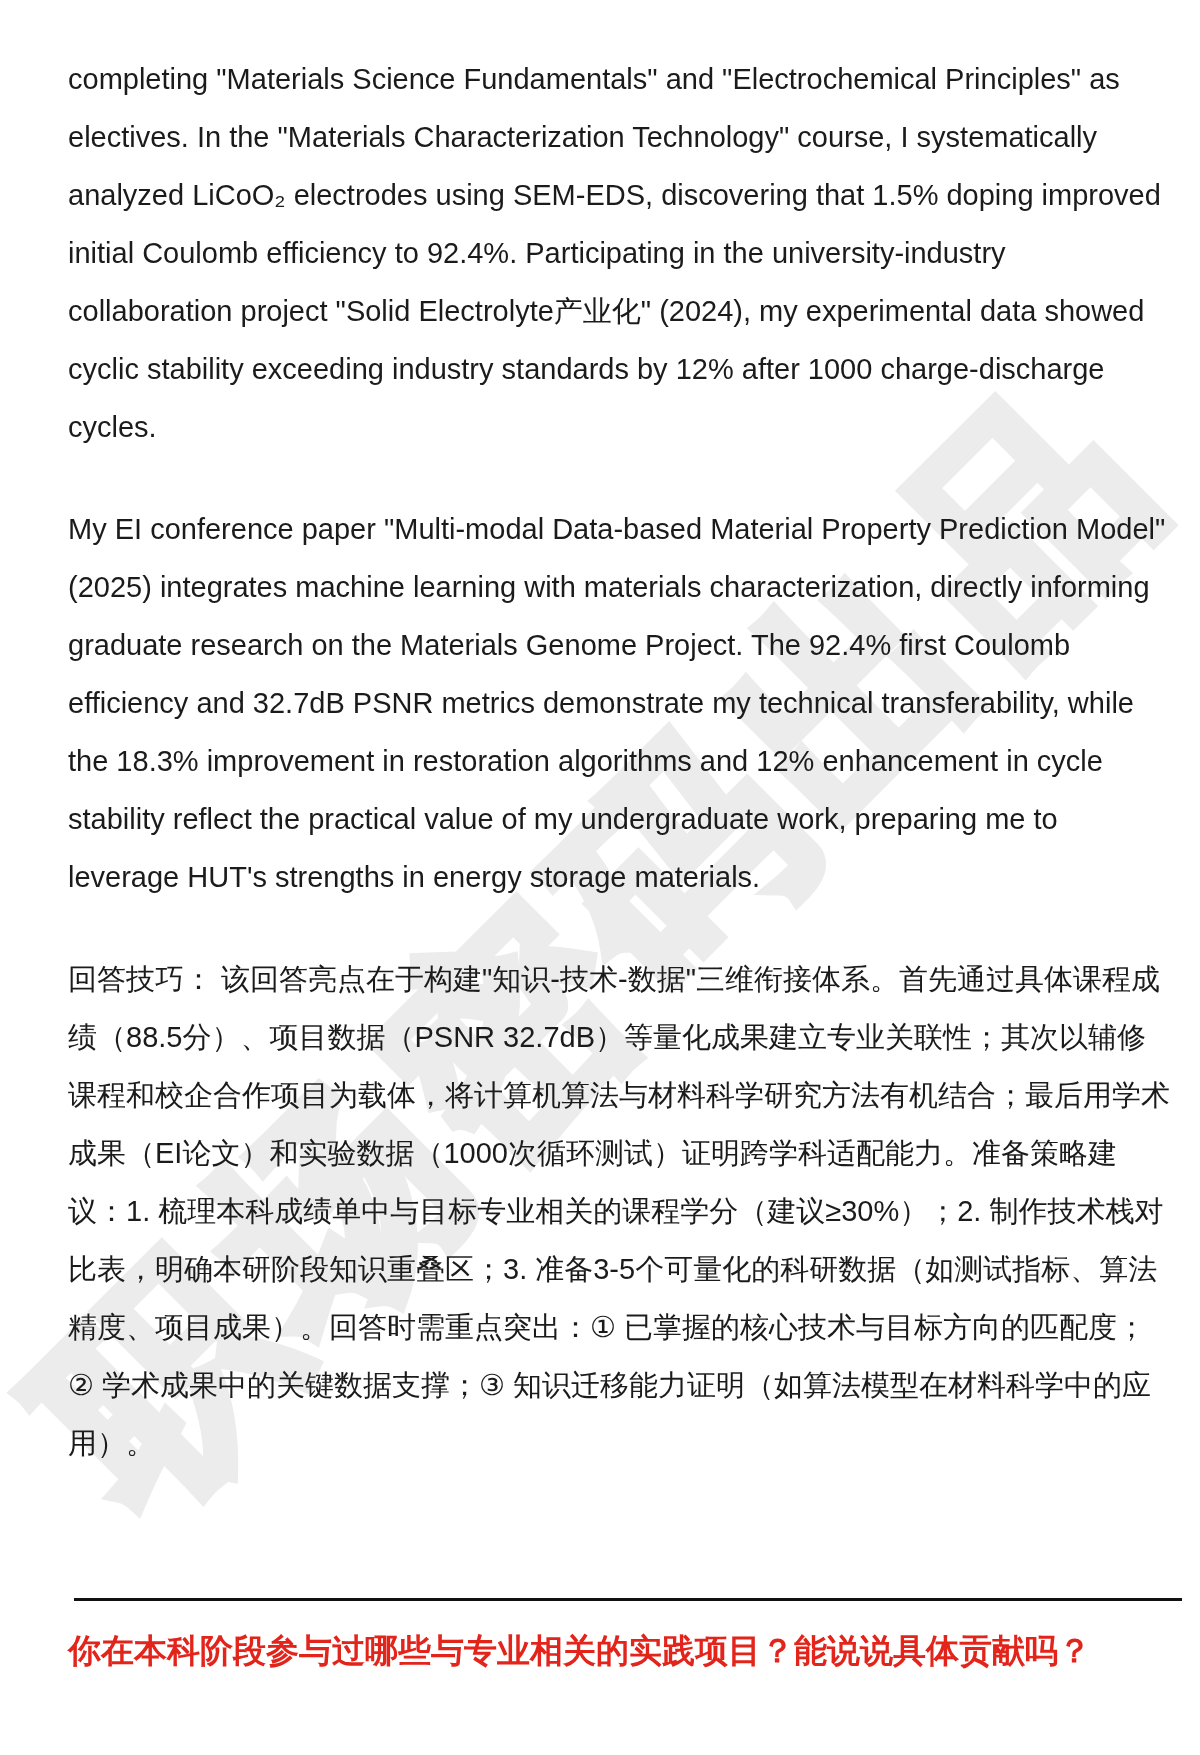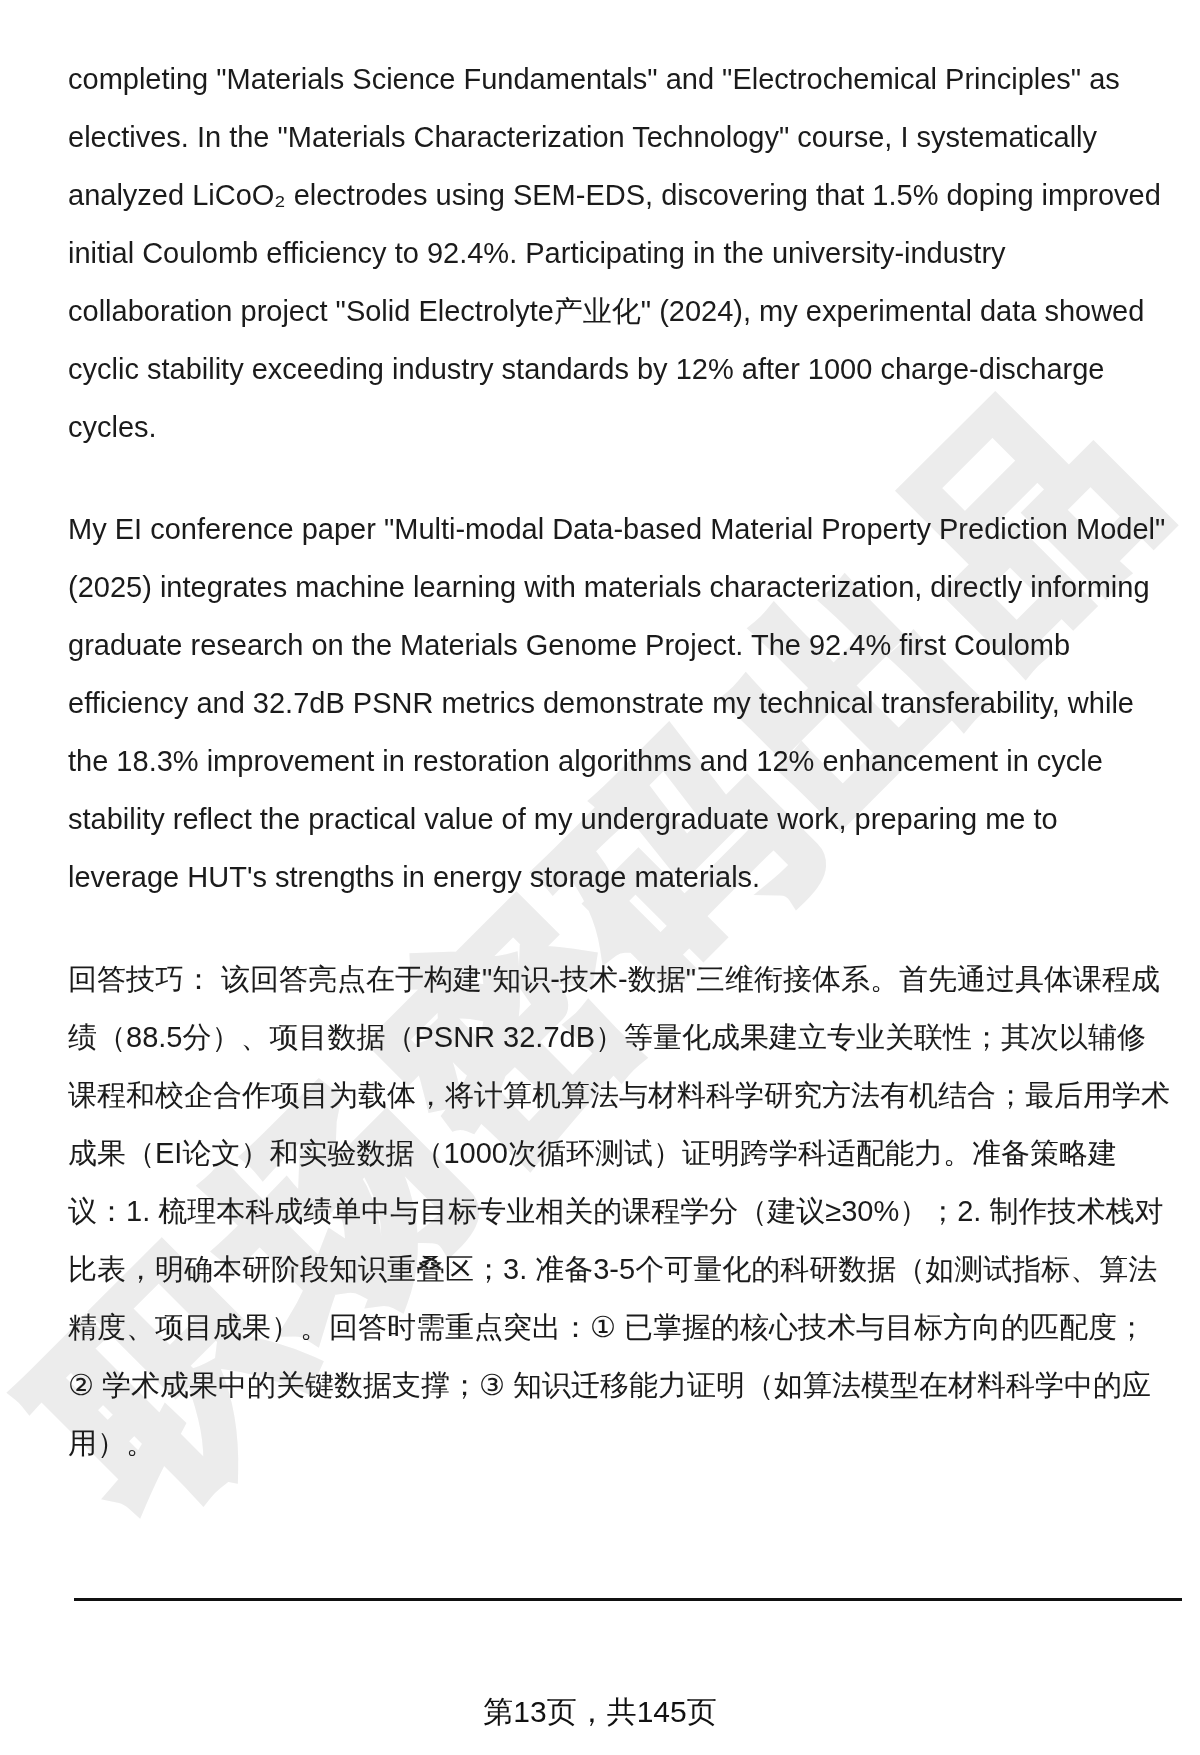--- a/index.html
+++ b/index.html
@@ -90,16 +90,16 @@
   <div class="watermark">职场密码出品</div>
 
   <div class="content">
     <p>completing "Materials Science Fundamentals" and "Electrochemical Principles" as electives. In the "Materials Characterization Technology" course, I systematically analyzed LiCoO₂ electrodes using SEM-EDS, discovering that 1.5% doping improved initial Coulomb efficiency to 92.4%. Participating in the university-industry collaboration project "Solid Electrolyte产业化" (2024), my experimental data showed cyclic stability exceeding industry standards by 12% after 1000 charge-discharge cycles.</p>
     <p>My EI conference paper "Multi-modal Data-based Material Property Prediction Model" (2025) integrates machine learning with materials characterization, directly informing graduate research on the Materials Genome Project. The 92.4% first Coulomb efficiency and 32.7dB PSNR metrics demonstrate my technical transferability, while the 18.3% improvement in restoration algorithms and 12% enhancement in cycle stability reflect the practical value of my undergraduate work, preparing me to leverage HUT's strengths in energy storage materials.</p>
     <p>回答技巧： 该回答亮点在于构建"知识-技术-数据"三维衔接体系。首先通过具体课程成绩（88.5分）、项目数据（PSNR 32.7dB）等量化成果建立专业关联性；其次以辅修课程和校企合作项目为载体，将计算机算法与材料科学研究方法有机结合；最后用学术成果（EI论文）和实验数据（1000次循环测试）证明跨学科适配能力。准备策略建议：1. 梳理本科成绩单中与目标专业相关的课程学分（建议≥30%）；2. 制作技术栈对比表，明确本研阶段知识重叠区；3. 准备3-5个可量化的科研数据（如测试指标、算法精度、项目成果）。回答时需重点突出：① 已掌握的核心技术与目标方向的匹配度；② 学术成果中的关键数据支撑；③ 知识迁移能力证明（如算法模型在材料科学中的应用）。</p>
   </div>
 
   <div class="divider"></div>
 
+  <div class="next-question">你在本科阶段参与过哪些与专业相关的实践项目？能说说具体贡献吗？</div>
 
-  <div class="footer">第13页，共145页</div>
 
 </div>
 
 </body></html>

